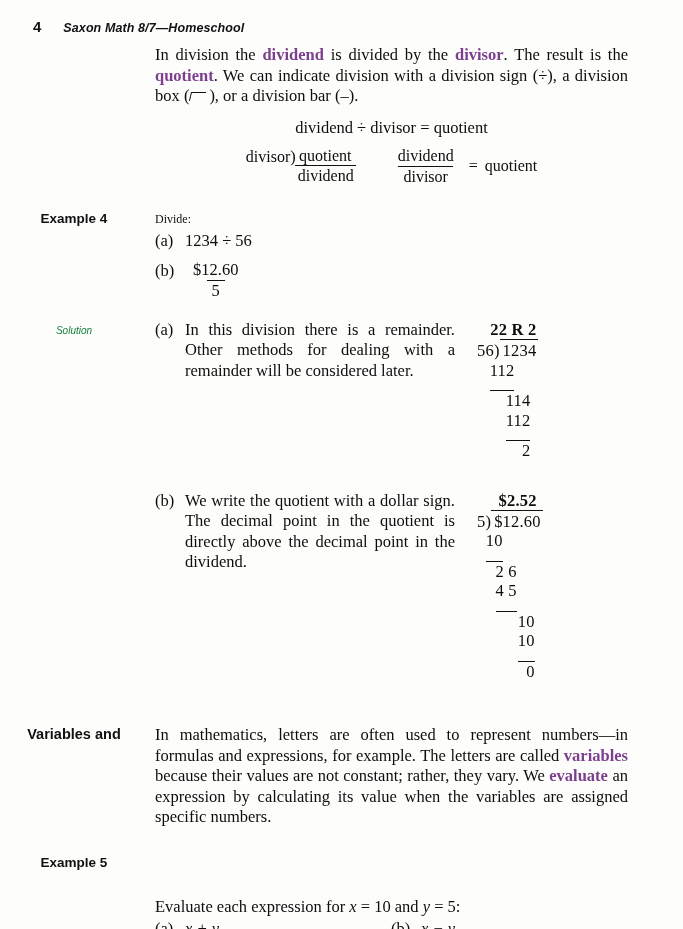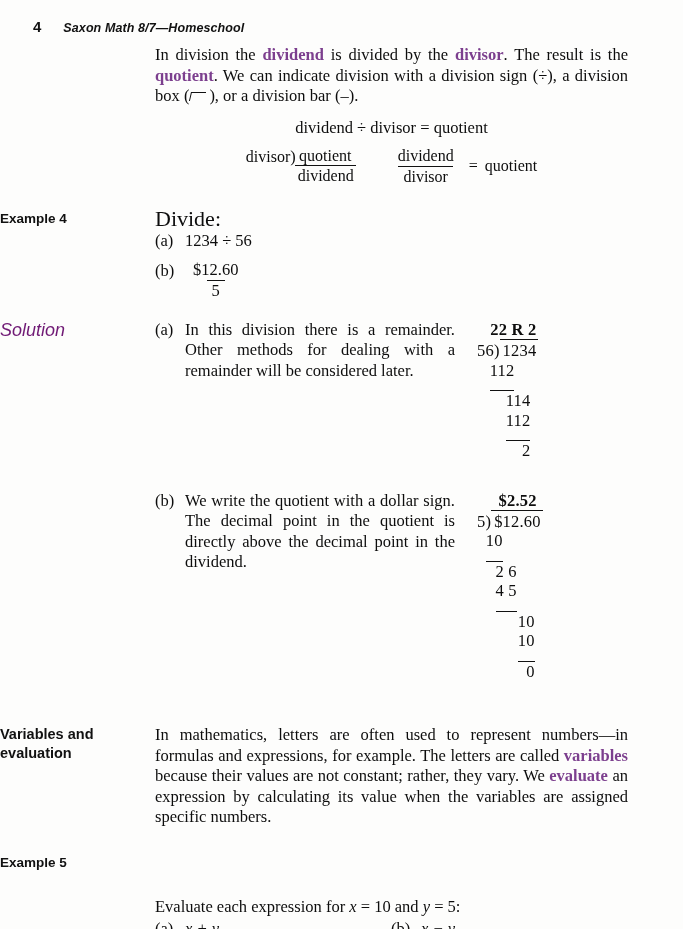--- a/index.html
+++ b/index.html
@@ -48,41 +48,41 @@
     left: 0;
     width: 683px;
   }
   .row {
     display: flex;
     align-items: flex-start;
   }
   .gutter {
     width: 155px;
     flex: 0 0 155px;
-    text-align: left;
+    text-align: center;
     padding-right: 7px;
     box-sizing: border-box;
   }
   .content {
     flex: 1 1 auto;
     padding-right: 55px;
     box-sizing: border-box;
   }
 
   .lbl-example {
     font-family: "Liberation Sans", sans-serif;
     font-weight: bold;
     font-size: 13.5px;
     color: #111;
   }
   .lbl-solution {
     font-family: "Liberation Sans", sans-serif;
     font-style: italic;
-    font-size: 18px;
-    color: #701a75;
+    font-size: 10px;
+    color: #15803d;
   }
   .lbl-section {
     font-family: "Liberation Sans", sans-serif;
     font-weight: bold;
     font-size: 14.5px;
     line-height: 19px;
     color: #111;
   }
 
   p.para {
@@ -281,21 +281,21 @@
 
         </div>
       </div>
     </div>
 
     <div class="row" style="margin-top:23px;">
       <div class="gutter">
         <span class="lbl-example">Example 4</span>
       </div>
       <div class="content">
-        <div style="font-size:22px;line-height:20.5px;">Divide:</div>
+        <div style="font-size:12px;line-height:20.5px;">Divide:</div>
 
         <div class="item" style="margin-top:2px;">
           <span class="tag">(a)</span>
           <span class="expr">1234 ÷ 56</span>
         </div>
 
         <div class="item" style="margin-top:9px;">
           <span class="tag">(b)</span>
           <span class="expr">
             <span class="frac">
@@ -384,21 +384,20 @@
             </div>
           </div>
         </div>
 
       </div>
     </div>
 
     <div class="row" style="margin-top:44px;">
       <div class="gutter">
         <div class="lbl-section">Variables and</div>
-        <div class="lbl-section">evaluation</div>
       </div>
       <div class="content">
         <p class="para"><span>In mathematics, letters are often used to represent numbers—in formulas and expressions, for example. The letters are called </span><span class="term">variables</span><span> because their values are not constant; rather, they vary. We </span><span class="term">evaluate</span><span> an expression by calculating its value when the variables are assigned specific numbers.</span></p>
       </div>
     </div>
 
     <div class="row" style="margin-top:25px;">
       <div class="gutter">
         <span class="lbl-example">Example 5</span>
       </div>

